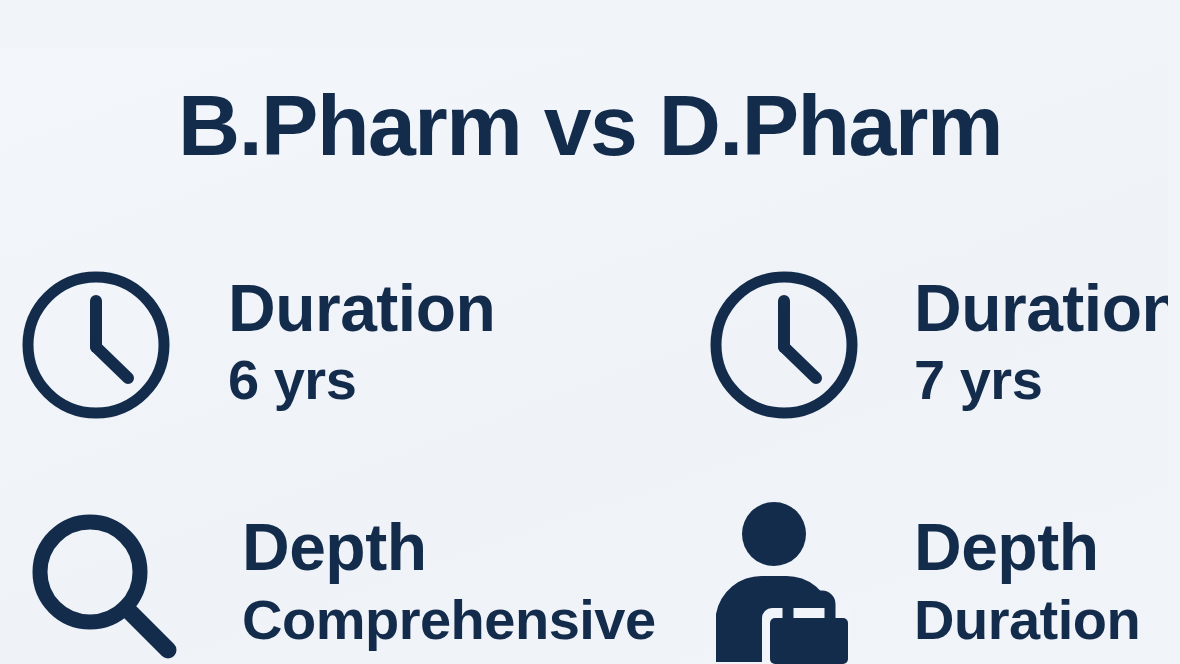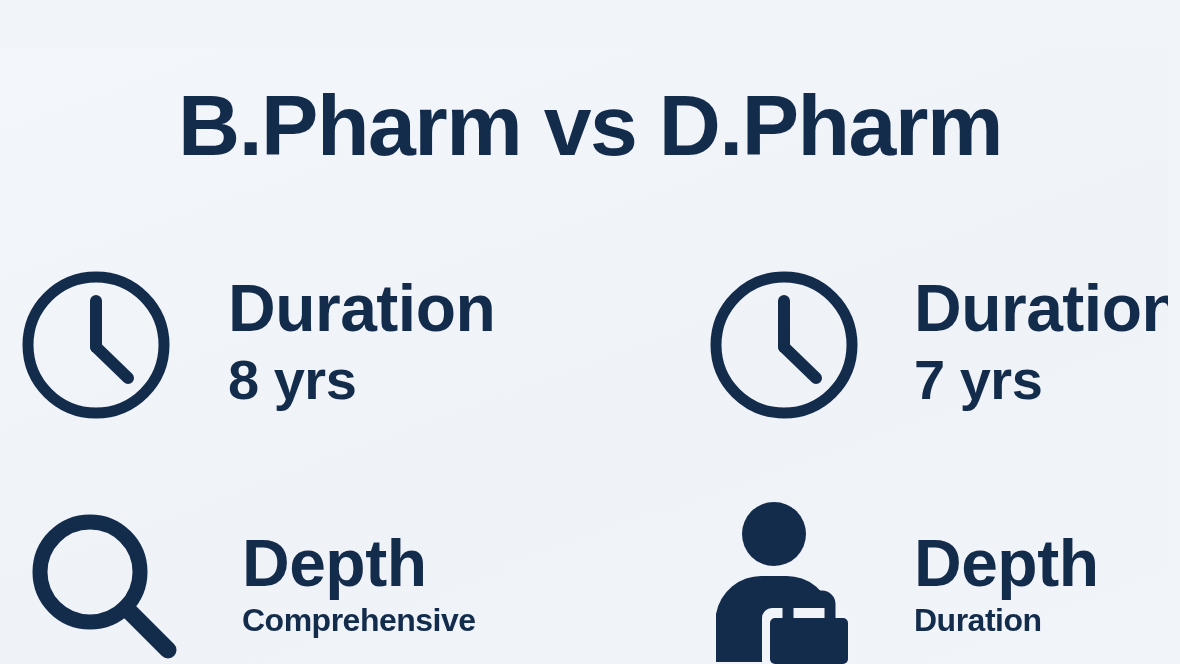--- a/index.html
+++ b/index.html
@@ -88,21 +88,21 @@
   .value {
     font-size: 56px;
     line-height: 1.28;
     font-weight: 700;
     letter-spacing: -0.5px;
     color: #142c4c;
   }
   
   .cell-bl .value,
   .cell-br .value {
-    font-size: 32px;
+    font-size: 56px;
     font-weight: 600;
     line-height: 1.32;
   }
 </style>
 </head>
 <body>
 
 <div id="canvas">
 
   <div class="title">B.Pharm vs D.Pharm</div>
@@ -110,21 +110,21 @@
   <div class="cell cell-tl">
     <div class="icon-wrap">
       <svg width="156" height="156" viewBox="0 0 156 156" aria-hidden="true">
         <circle cx="78" cy="78" r="68" fill="none" stroke="#142c4c" stroke-width="11"></circle>
         <path d="M78 34 L78 80" fill="none" stroke="#142c4c" stroke-width="12" stroke-linecap="round"></path>
         <path d="M78 80 L110 111" fill="none" stroke="#142c4c" stroke-width="12" stroke-linecap="round"></path>
       </svg>
     </div>
     <div class="text-block">
       <div class="label">Duration</div>
-      <div class="value">8 yrs</div>
+      <div class="value">6 yrs</div>
     </div>
   </div>
 
   <div class="cell cell-tr">
     <div class="icon-wrap">
       <svg width="156" height="156" viewBox="0 0 156 156" aria-hidden="true">
         <circle cx="78" cy="78" r="68" fill="none" stroke="#142c4c" stroke-width="11"></circle>
         <path d="M78 34 L78 80" fill="none" stroke="#142c4c" stroke-width="12" stroke-linecap="round"></path>
         <path d="M78 80 L110 111" fill="none" stroke="#142c4c" stroke-width="12" stroke-linecap="round"></path>
       </svg>

